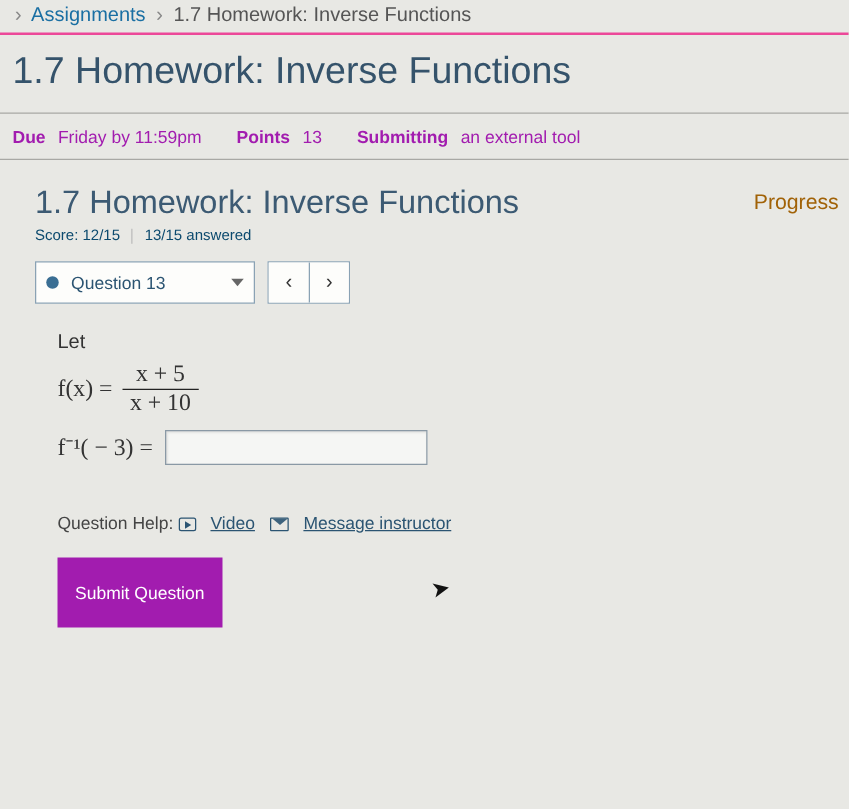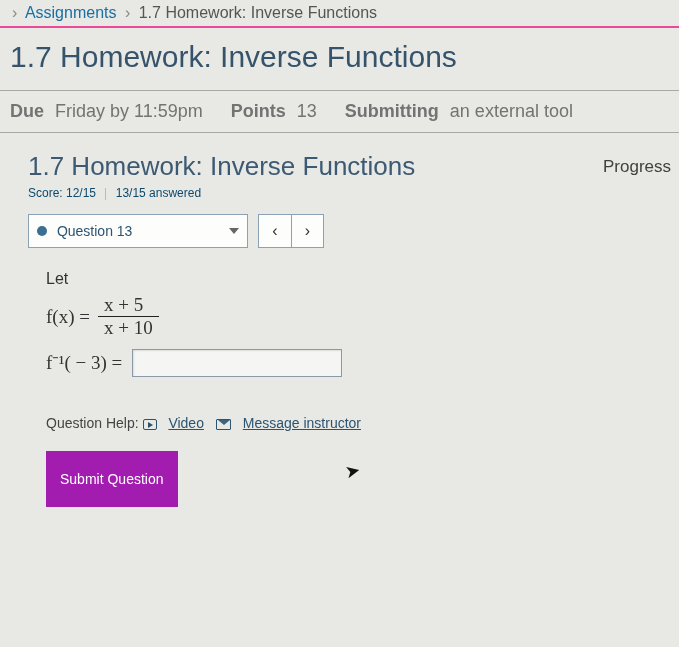--- a/index.html
+++ b/index.html
@@ -24,40 +24,40 @@
       font-size: 30px;
       font-weight: 500;
       color: #35536b;
       padding: 12px 10px 16px 10px;
     }
     hr.hdiv { border: none; border-top: 1px solid #a8a8a4; margin: 0; }
     .meta-row {
       display: flex;
       gap: 28px;
       padding: 10px 10px;
-      font-size: 18px;
-      color: #737373;
+      font-size: 14px;
+      color: #a21caf;
       border-bottom: 1px solid #a8a8a4;
     }
     .meta-row .label { font-weight: 700; margin-right: 6px; }
     .inner {
       padding: 18px 10px 0 28px;
     }
     .inner-header {
       display: flex;
       justify-content: space-between;
       align-items: flex-start;
     }
     .inner-title {
       font-size: 26px;
       color: #3c5a73;
       font-weight: 500;
     }
     .progress {
-      color: #404040;
+      color: #a16207;
       font-size: 17px;
       margin-top: 6px;
       margin-right: -2px;
     }
     .score-row {
       font-size: 12px;
       color: #0c4a6e;
       margin-top: 4px;
       margin-bottom: 14px;
     }
@@ -68,21 +68,21 @@
       align-items: center;
       margin-bottom: 22px;
     }
     .q-dropdown {
       display: flex;
       align-items: center;
       justify-content: space-between;
       border: 1px solid #8aa2b4;
       background: #fdfdfb;
       height: 34px;
-      width: 220px;
+      width: 176px;
       padding: 0 8px;
       font-size: 14px;
       color: #2b5472;
       cursor: pointer;
     }
     .q-dropdown .dot {
       width: 10px; height: 10px; border-radius: 50%;
       background: #3a6e93; display: inline-block; margin-right: 6px;
     }
     .caret-down {
@@ -116,20 +116,21 @@
     .math-row {
       display: flex;
       align-items: center;
       font-family: "Cambria Math", "STIX", serif;
       font-size: 19px;
       margin-bottom: 10px;
     }
     .frac {
       display: inline-flex;
       flex-direction: column;
+      align-items: center;
       margin-left: 8px;
     }
     .frac .num, .frac .den { padding: 0 6px; }
     .frac .bar { width: 100%; border-top: 1px solid #222; }
     .answer-row {
       display: flex;
       align-items: flex-start;
       font-family: "Cambria Math", "STIX", serif;
       font-size: 19px;
       margin-bottom: 38px;

